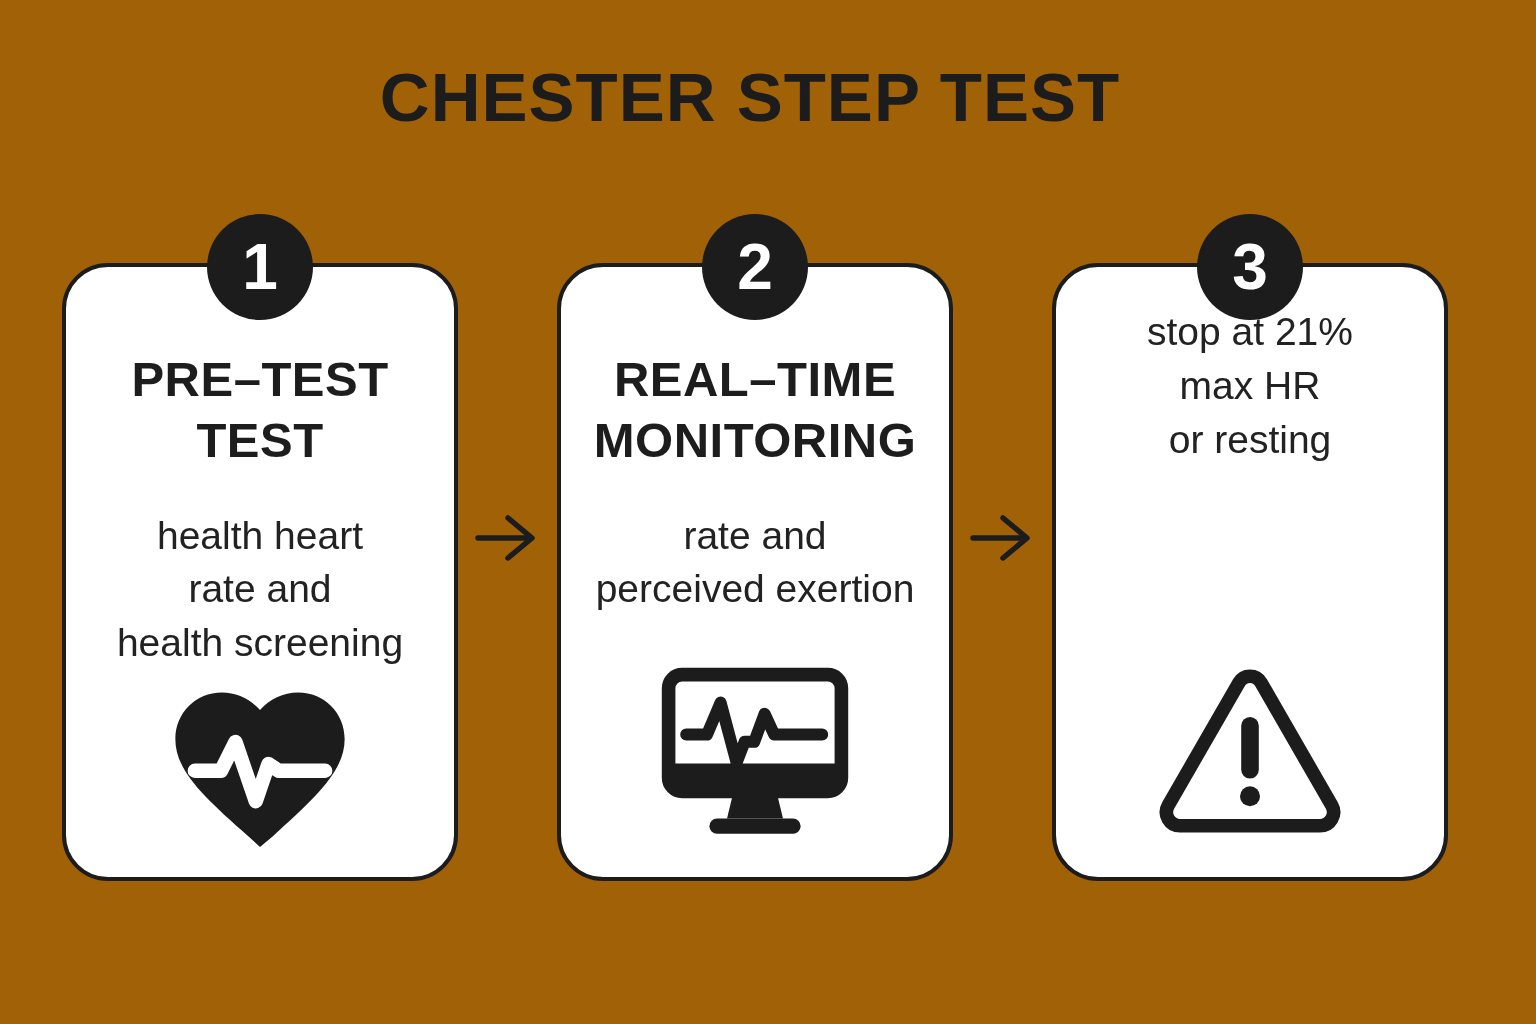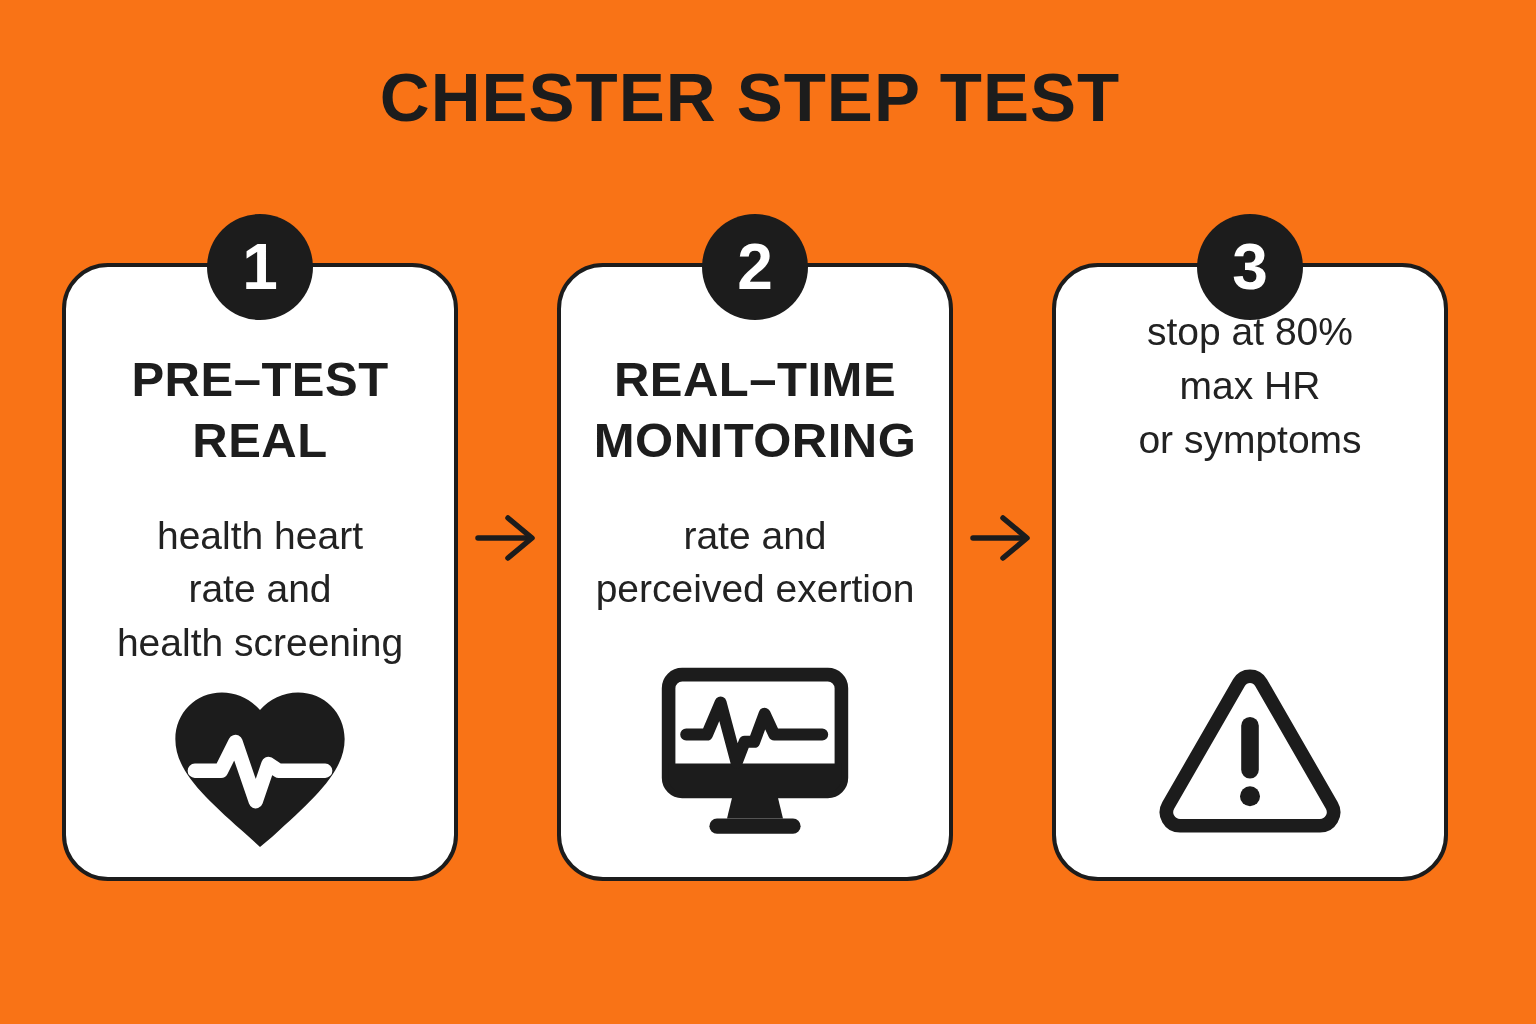--- a/index.html
+++ b/index.html
@@ -5,21 +5,21 @@
   html, body {
     margin: 0;
     padding: 0;
     background: #ffffff;
     font-family: "Liberation Sans", sans-serif;
   }
   .canvas {
     position: relative;
     width: 1536px;
     height: 1024px;
-    background: #f97316;
+    background: #a16207;
     overflow: hidden;
     color: #1c1c1c;
   }
   .title {
     position: absolute;
     top: 58px;
     left: 40px;
     width: 1420px;
     text-align: center;
     font-size: 69px;
@@ -105,21 +105,21 @@
 <div class="canvas">
 
   <div class="title">CHESTER STEP TEST</div>
 
   <div class="steps-row">
 
     <div class="step-card">
       <div class="step-badge">1</div>
       <div class="step-heading">
         <div>PRE–TEST</div>
-        <div>REAL</div>
+        <div>TEST</div>
       </div>
       <div class="step-body">
         <div>health heart</div>
         <div>rate and</div>
         <div>health screening</div>
       </div>
       <div class="step-icon">
         <svg width="204" height="182" viewBox="0 0 24 21.5" aria-hidden="true">
           <path d="M12 20.9l-1.45-1.32C5.4 15.01 2 11.93 2 8.15 2 5.07 4.42 2.65 7.5 2.65c1.74 0 3.41.81 4.5 2.09 1.09-1.28 2.76-2.09 4.5-2.09 3.08 0 5.5 2.42 5.5 5.5 0 3.78-3.4 6.86-8.55 11.54L12 20.9z" fill="#1c1c1c"></path>
           <polyline points="4.3,11.9 7.4,11.9 9.1,8.5 11.5,15.5 13.0,11.1 14.2,11.9 19.7,11.9" fill="none" stroke="#ffffff" stroke-width="1.7" stroke-linecap="round" stroke-linejoin="round"></polyline>
@@ -158,23 +158,23 @@
     <div class="arrow-gap">
       <svg width="68" height="60" viewBox="0 0 68 60" aria-hidden="true">
         <line x1="4" y1="30" x2="54" y2="30" stroke="#1c1c1c" stroke-width="5.5" stroke-linecap="round"></line>
         <polyline points="34,10 58,30 34,50" fill="none" stroke="#1c1c1c" stroke-width="5.5" stroke-linecap="round" stroke-linejoin="round"></polyline>
       </svg>
     </div>
 
     <div class="step-card">
       <div class="step-badge">3</div>
       <div class="step-body">
-        <div>stop at 80%</div>
+        <div>stop at 21%</div>
         <div>max HR</div>
-        <div>or symptoms</div>
+        <div>or resting</div>
       </div>
       <div class="step-icon">
         <svg width="192" height="180" viewBox="0 0 24 21.5" aria-hidden="true">
           <path d="M10.62 2.7 L1.78 18.05 c-.65 1.13.17 2.55 1.48 2.55 h17.48 c1.31 0 2.13-1.42 1.48-2.55 L13.38 2.7 c-.61-1.07-2.15-1.07-2.76 0 Z" fill="#ffffff" stroke="#1c1c1c" stroke-width="1.7" stroke-linejoin="round"></path>
           <line x1="12" y1="8.1" x2="12" y2="13.6" stroke="#1c1c1c" stroke-width="2.2" stroke-linecap="round"></line>
           <circle cx="12" cy="16.9" r="1.25" fill="#1c1c1c"></circle>
         </svg>
       </div>
     </div>
 

